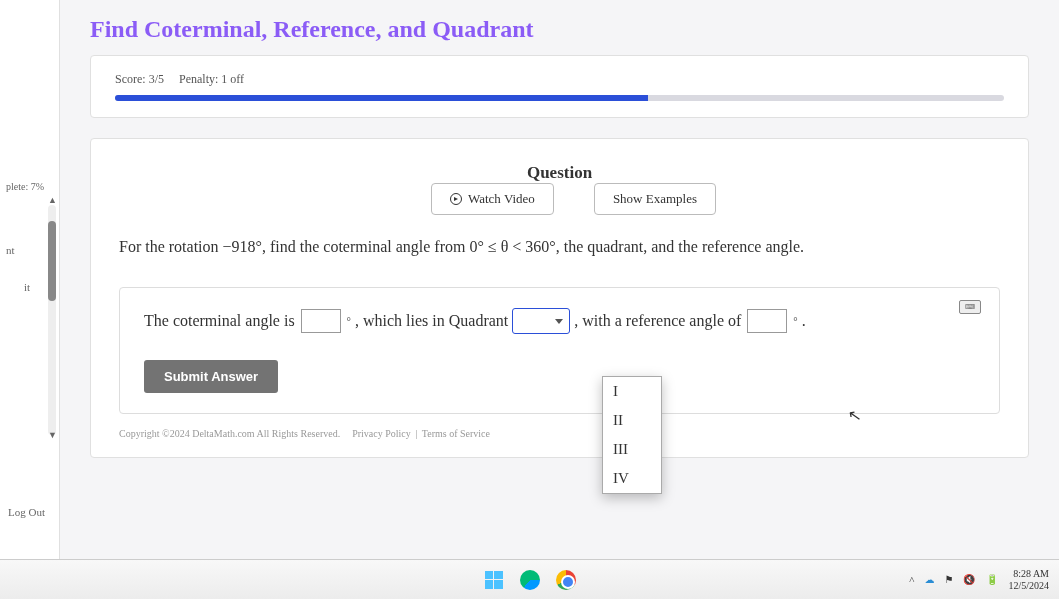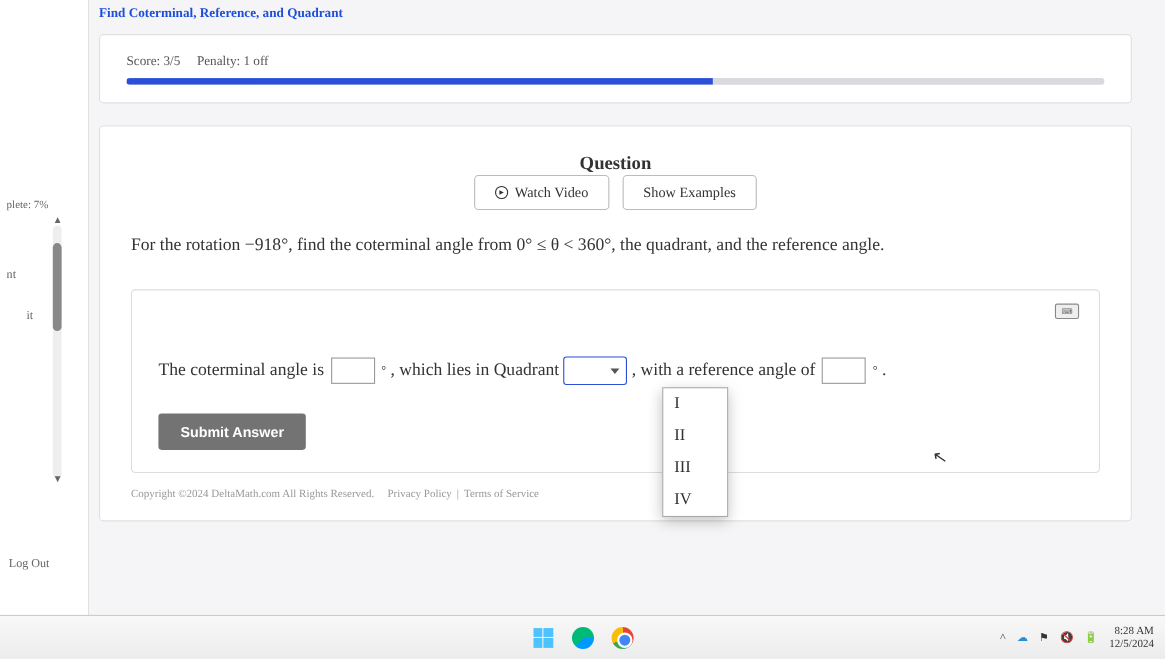--- a/index.html
+++ b/index.html
@@ -9,21 +9,21 @@
   color: #333;
   width: 1059px;
   height: 599px;
   position: relative;
   overflow: hidden;
 }
 .sidebar {
   position: absolute;
   left: 0;
   top: 0;
-  width: 81px;
+  width: 60px;
   height: 100%;
   background: #fff;
   border-right: 1px solid #e0e0e0;
   font-size: 11px;
   color: #666;
 }
 .sidebar-item {
   padding: 6px 4px;
   text-align: left;
   cursor: pointer;
@@ -54,25 +54,25 @@
 .scroll-arrow-dn { position:absolute; left:48px; top:430px; font-size:9px; color:#666;}
 .main {
   position: absolute;
   left: 60px;
   top: 0;
   right: 0;
   bottom: 40px;
   padding: 0 30px;
 }
 .page-title {
-  font-size: 12px;
+  font-size: 24px;
   font-weight: bold;
-  color: #1d4ed8;
+  color: #8b5cf6;
   margin: 0 0 12px 0;
-  padding-top: 4px;
+  padding-top: 16px;
 }
 .card {
   background: #fff;
   border: 1px solid #e0e0e0;
   border-radius: 4px;
   padding: 16px 24px;
   margin-bottom: 20px;
 }
 .score-row {
   font-size: 12px;
@@ -106,20 +106,21 @@
   background: #fff;
   border-radius: 4px;
   padding: 7px 18px;
   font-size: 13px;
   color: #333;
   cursor: pointer;
   font-family: inherit;
   display: flex;
   align-items: center;
   gap: 6px;
+  margin-left: 28px;
 }
 .play-icon {
   width: 12px; height: 12px; border: 1.5px solid #333; border-radius: 50%;
   display: inline-flex; align-items: center; justify-content: center;
 }
 .play-icon::after {
   content: "";
   border-left: 4px solid #333;
   border-top: 2.5px solid transparent;
   border-bottom: 2.5px solid transparent;
@@ -144,21 +145,20 @@
 .answer-head .lbl { font-weight: 600; color: #333; margin-right: 10px;}
 .answer-head .att { color: #888; font-size: 12px;}
 .answer-line {
   font-size: 16px;
   color: #333;
   display: flex;
   align-items: center;
   flex-wrap: wrap;
   gap: 4px;
   margin-bottom: 26px;
-  margin-top: 40px;
 }
 .blank-input {
   width: 40px;
   height: 24px;
   border: 1px solid #999;
   background: #fff;
   margin: 0 2px;
 }
 .deg-sup { font-size: 11px; vertical-align: super; }
 .quad-select {

